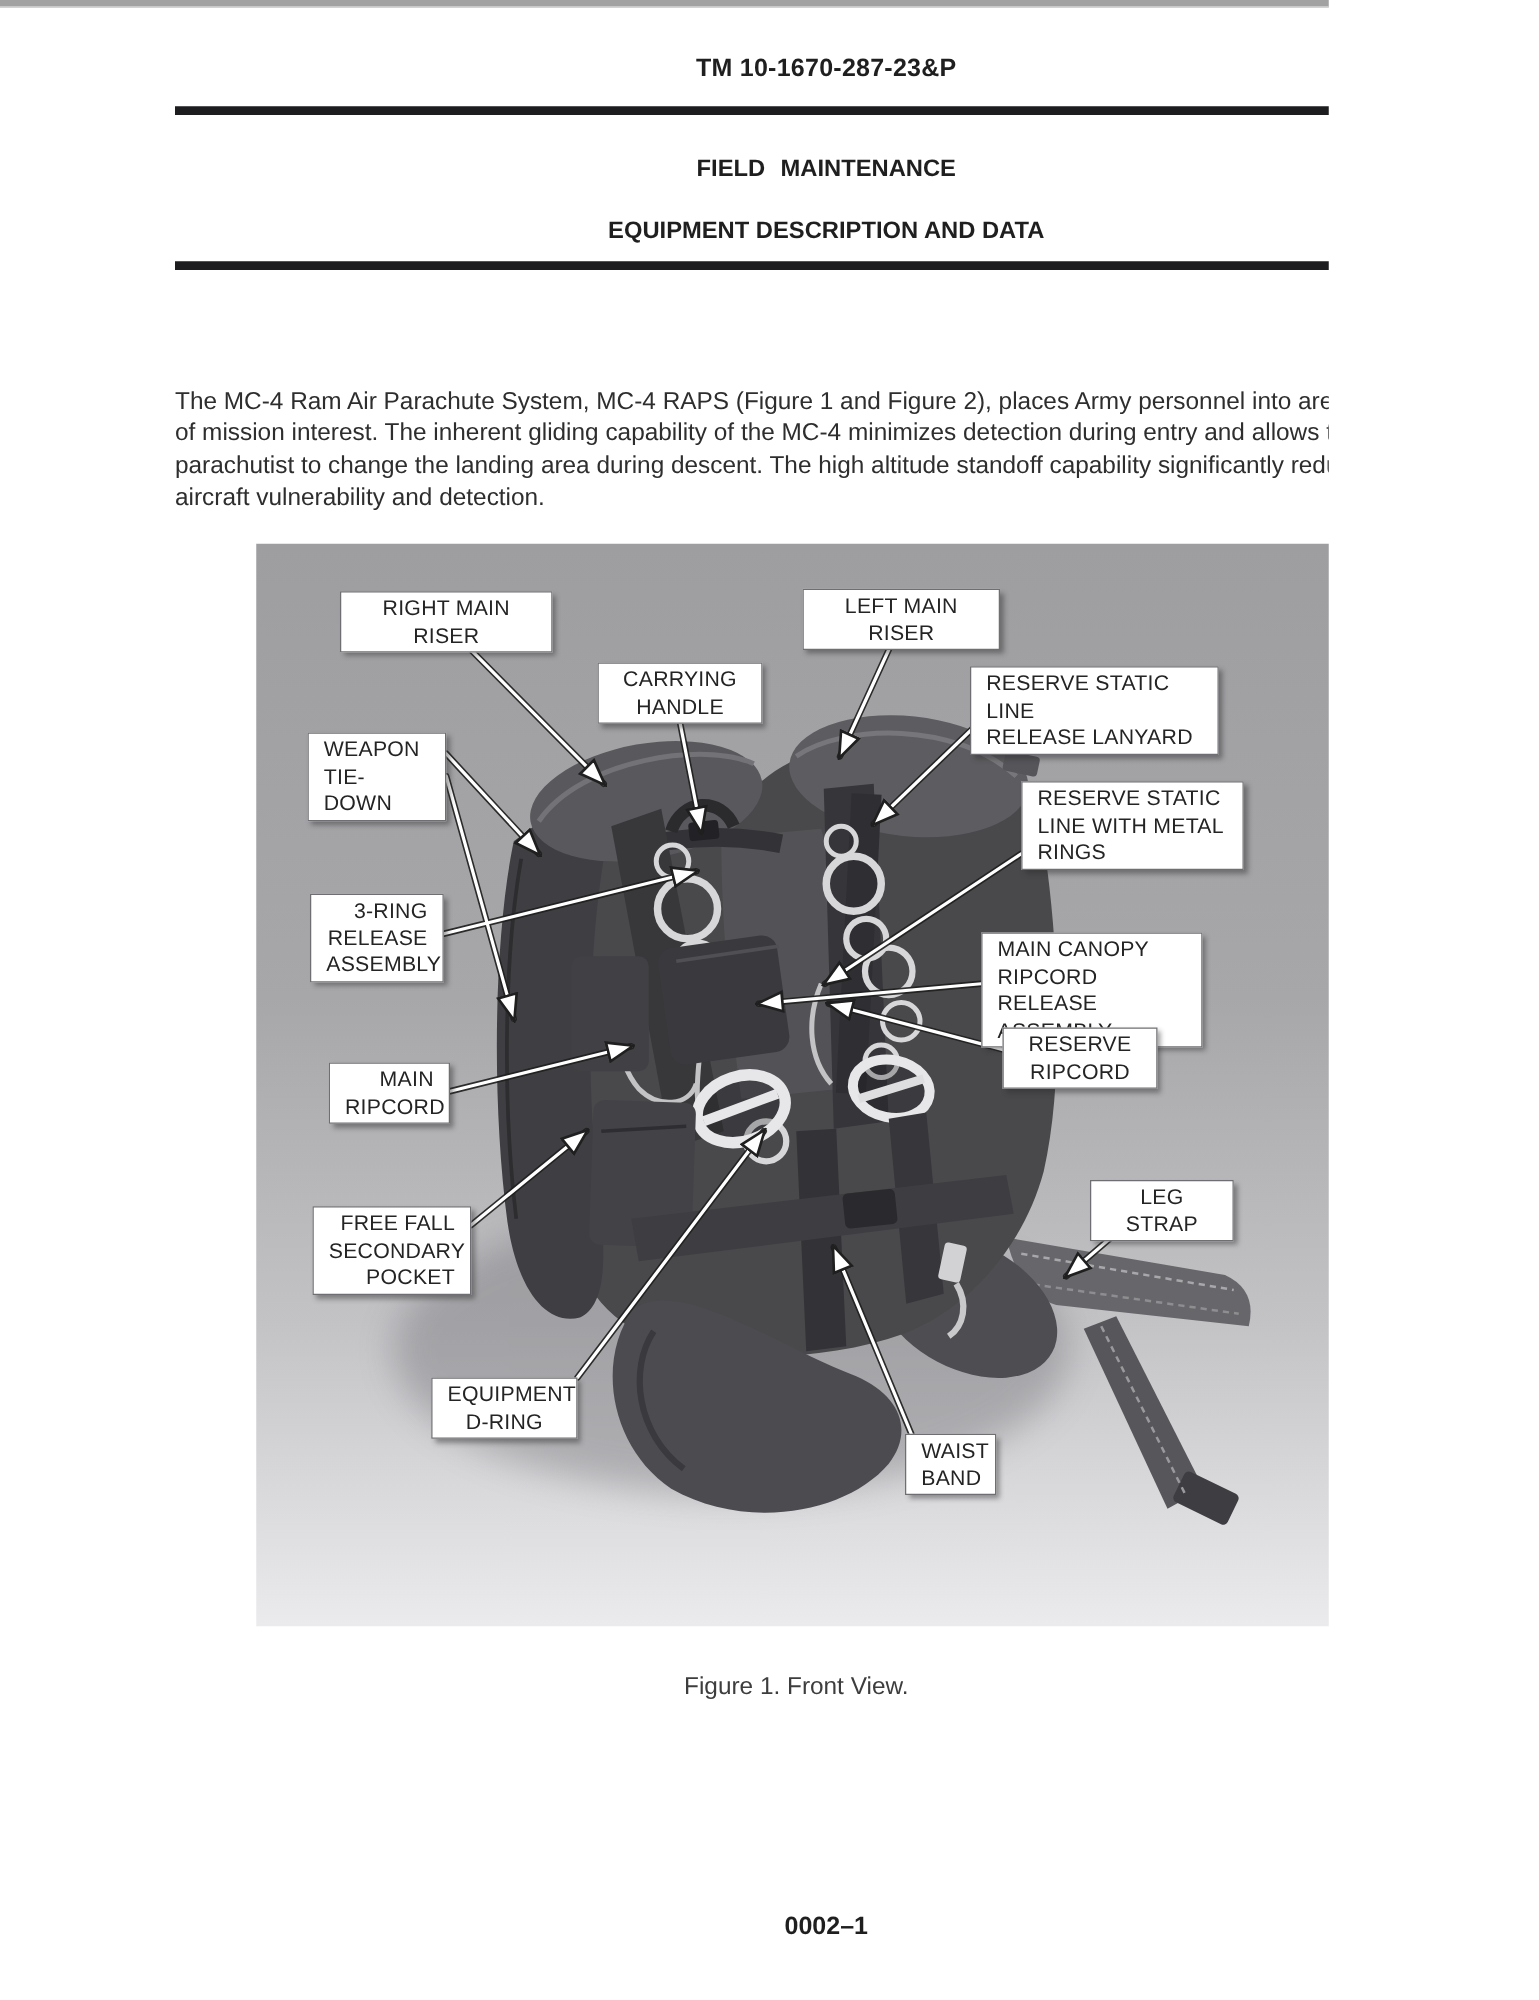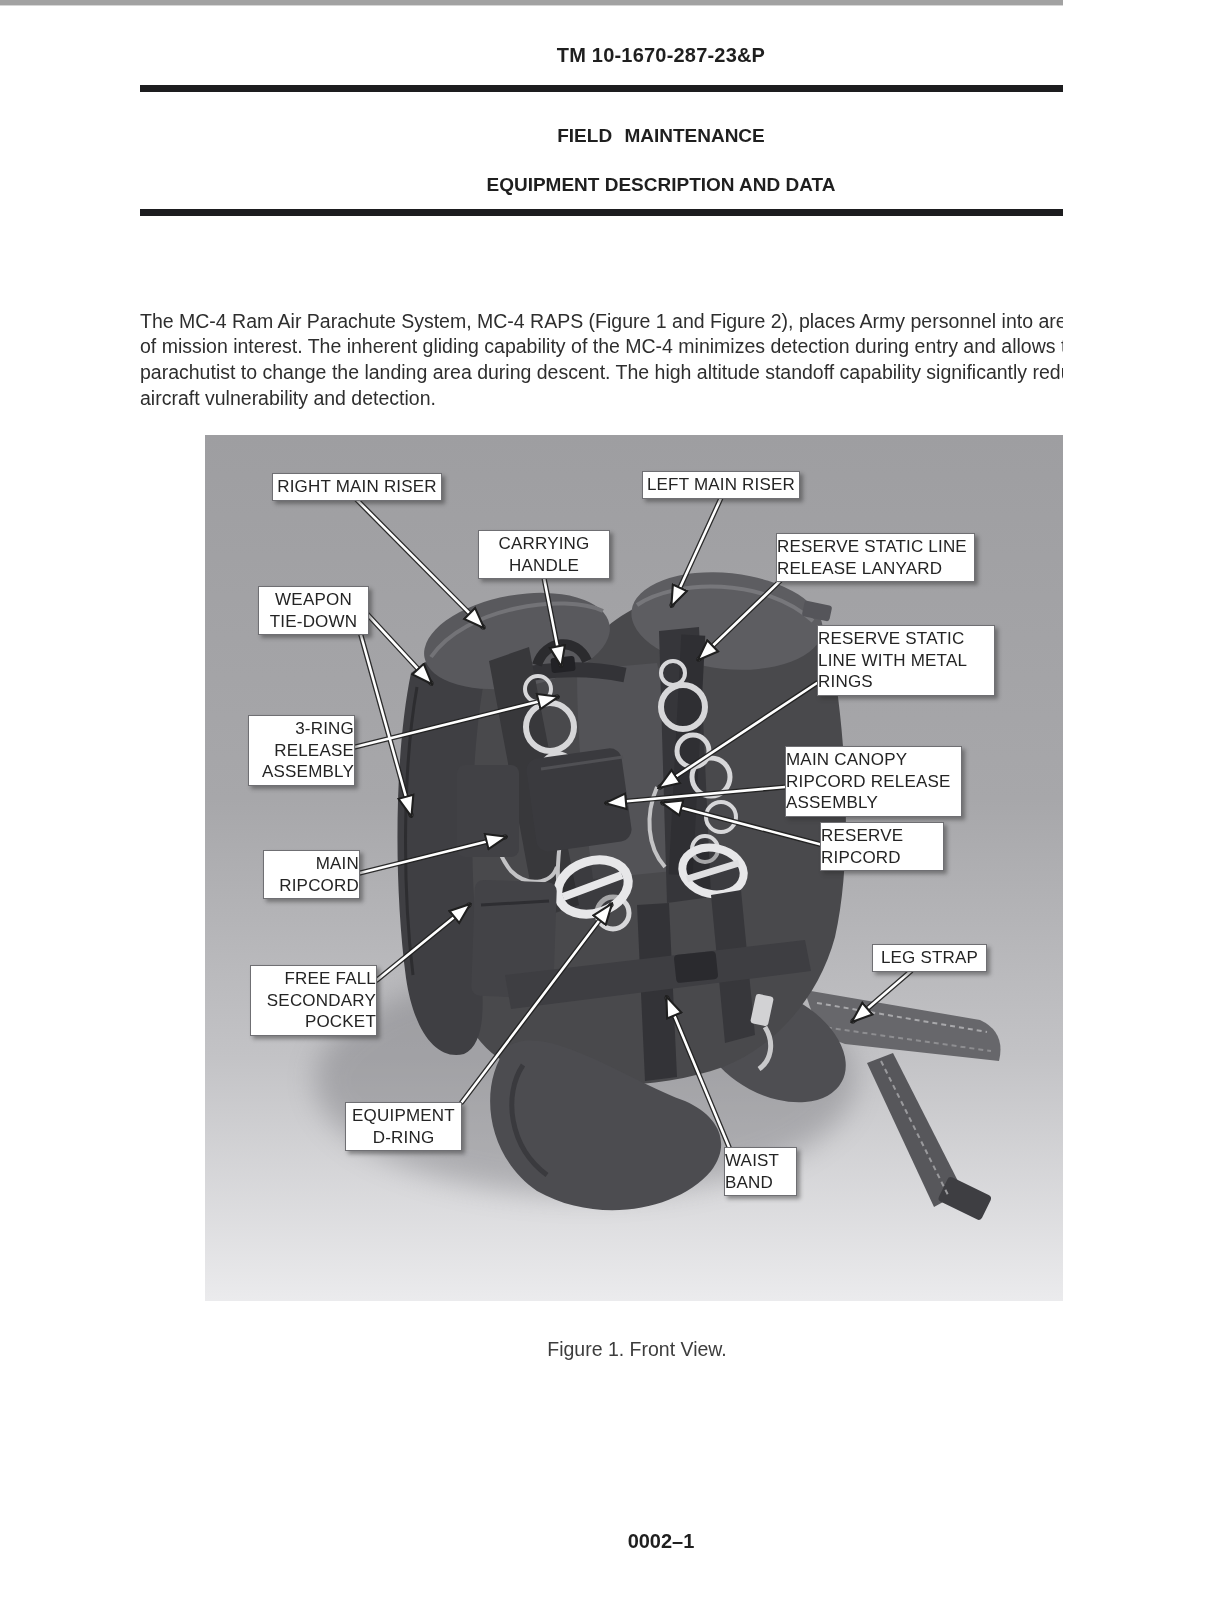--- a/index.html
+++ b/index.html
@@ -45,21 +45,21 @@
   
   .figure{
     position:absolute;left:205px;top:435px;width:864px;height:866px;
     background:linear-gradient(180deg,#9e9ea1 0%,#a7a7aa 42%,#c3c3c6 72%,#ebebed 100%);
   }
   .fig-svg{position:absolute;left:0;top:0;}
   .co{
     position:absolute;box-sizing:border-box;
     background:#ffffff;border:1px solid #6f6f73;
     box-shadow:3px 3px 4px rgba(45,45,45,.45);
-    padding:2px 0;
+    padding:2px 12px;
     font-size:17px;line-height:21.5px;color:#242424;
     white-space:pre-line;letter-spacing:.2px;
   }
   .fig-caption{
     position:absolute;left:205px;top:1338px;width:864px;text-align:center;
     font-size:19.5px;color:#3d3d3d;
   }
   .footer-num{
     position:absolute;left:140px;top:1530px;width:1042px;text-align:center;
     font-size:20px;font-weight:bold;color:#1f1f1f;
@@ -216,34 +216,34 @@
         </g>
       </g>
     </svg>
 
     <div class="co" style="left:67px;top:38px;width:170px;text-align:center;">RIGHT MAIN RISER</div>
     <div class="co" style="left:437px;top:36px;width:158px;text-align:center;">LEFT MAIN RISER</div>
     <div class="co" style="left:273px;top:95px;width:132px;text-align:center;">CARRYING
 HANDLE</div>
     <div class="co" style="left:571px;top:98px;width:199px;text-align:left;">RESERVE STATIC LINE
 RELEASE LANYARD</div>
-    <div class="co" style="left:53px;top:151px;width:111px;text-align:center;">WEAPON
+    <div class="co" style="left:41px;top:151px;width:111px;">WEAPON
 TIE-DOWN</div>
     <div class="co" style="left:612px;top:190px;width:178px;text-align:left;">RESERVE STATIC
 LINE WITH METAL
 RINGS</div>
     <div class="co" style="left:43px;top:280px;width:107px;text-align:right;">3-RING
 RELEASE
 ASSEMBLY</div>
     <div class="co" style="left:580px;top:311px;width:177px;text-align:left;">MAIN CANOPY
 RIPCORD RELEASE
 ASSEMBLY</div>
     <div class="co" style="left:58px;top:415px;width:97px;text-align:right;">MAIN
 RIPCORD</div>
-    <div class="co" style="left:615px;top:387px;width:124px;">RESERVE
+    <div class="co" style="left:597px;top:387px;width:124px;text-align:center;">RESERVE
 RIPCORD</div>
     <div class="co" style="left:45px;top:530px;width:127px;text-align:right;">FREE FALL
 SECONDARY
 POCKET</div>
     <div class="co" style="left:667px;top:509px;width:115px;text-align:center;">LEG STRAP</div>
     <div class="co" style="left:140px;top:667px;width:117px;text-align:center;">EQUIPMENT
 D-RING</div>
     <div class="co" style="left:519px;top:712px;width:73px;text-align:left;">WAIST
 BAND</div>
   </div>

